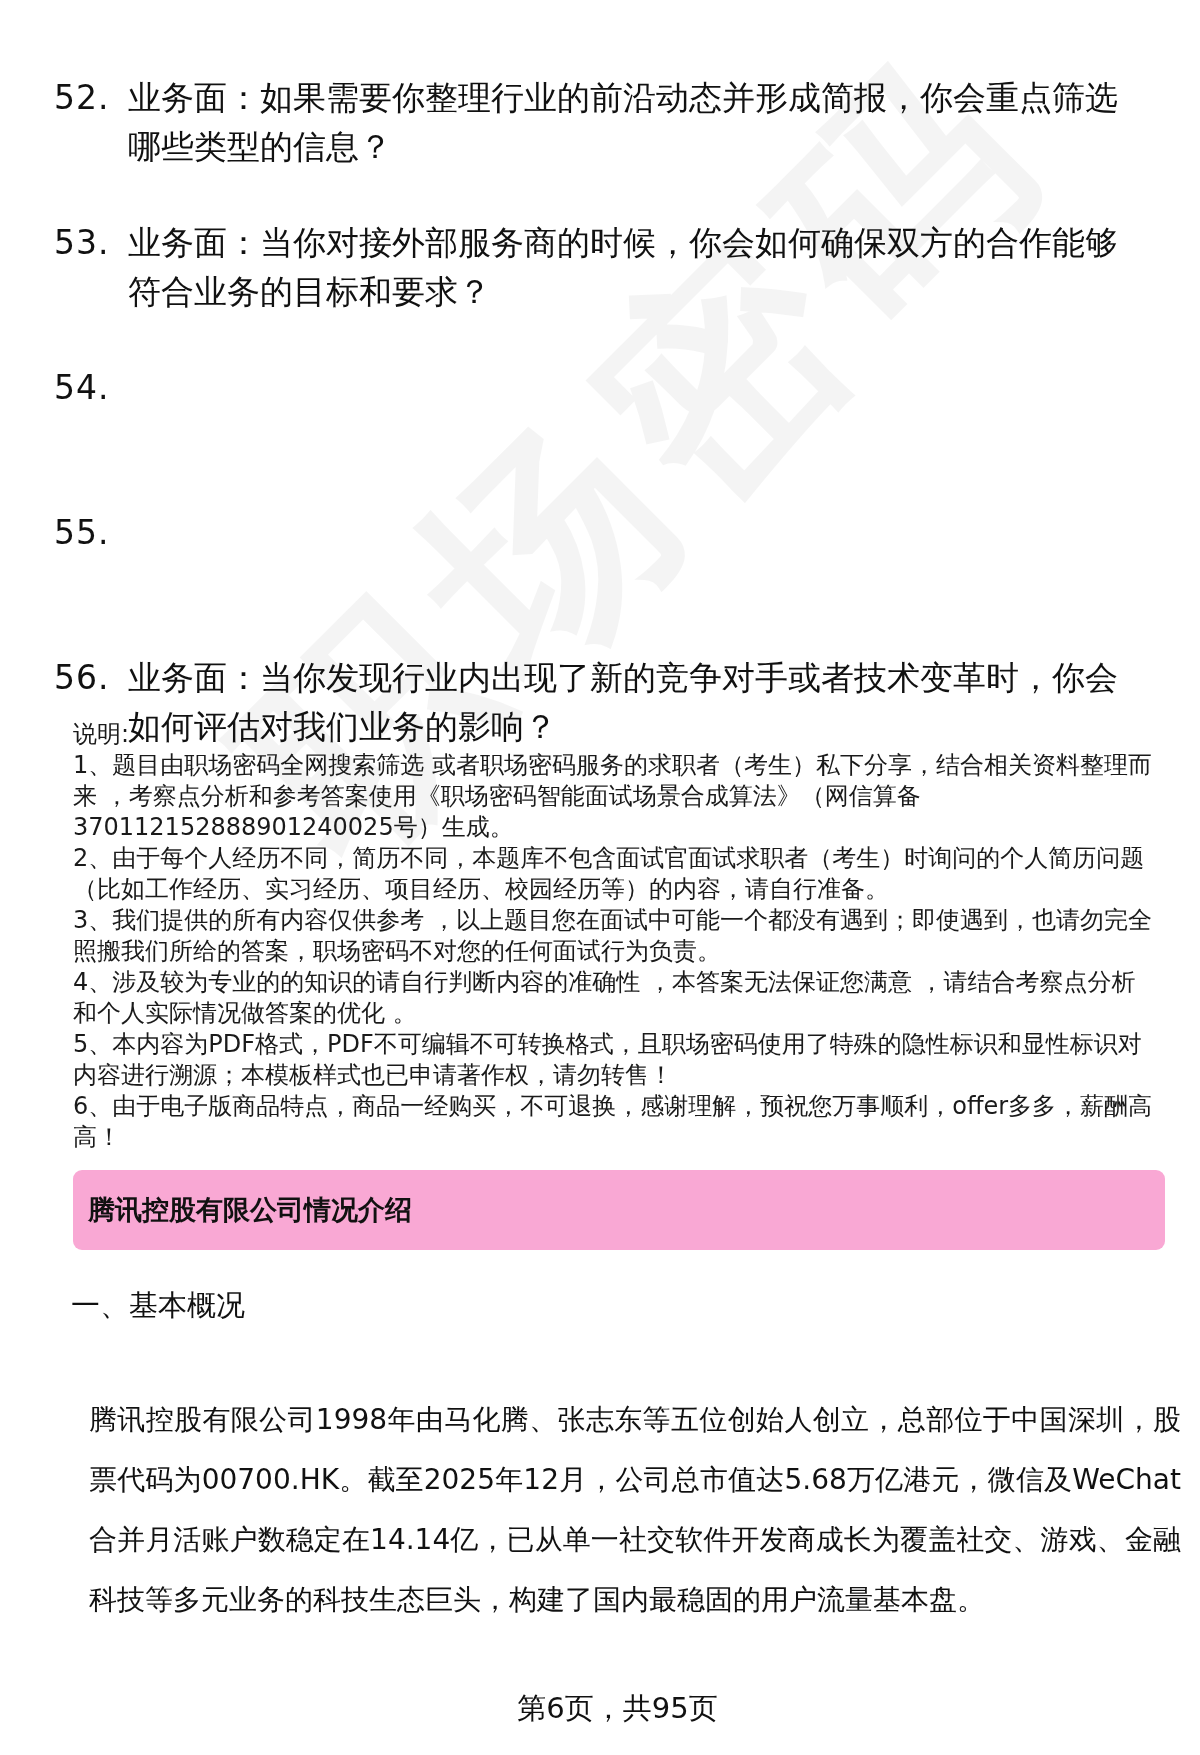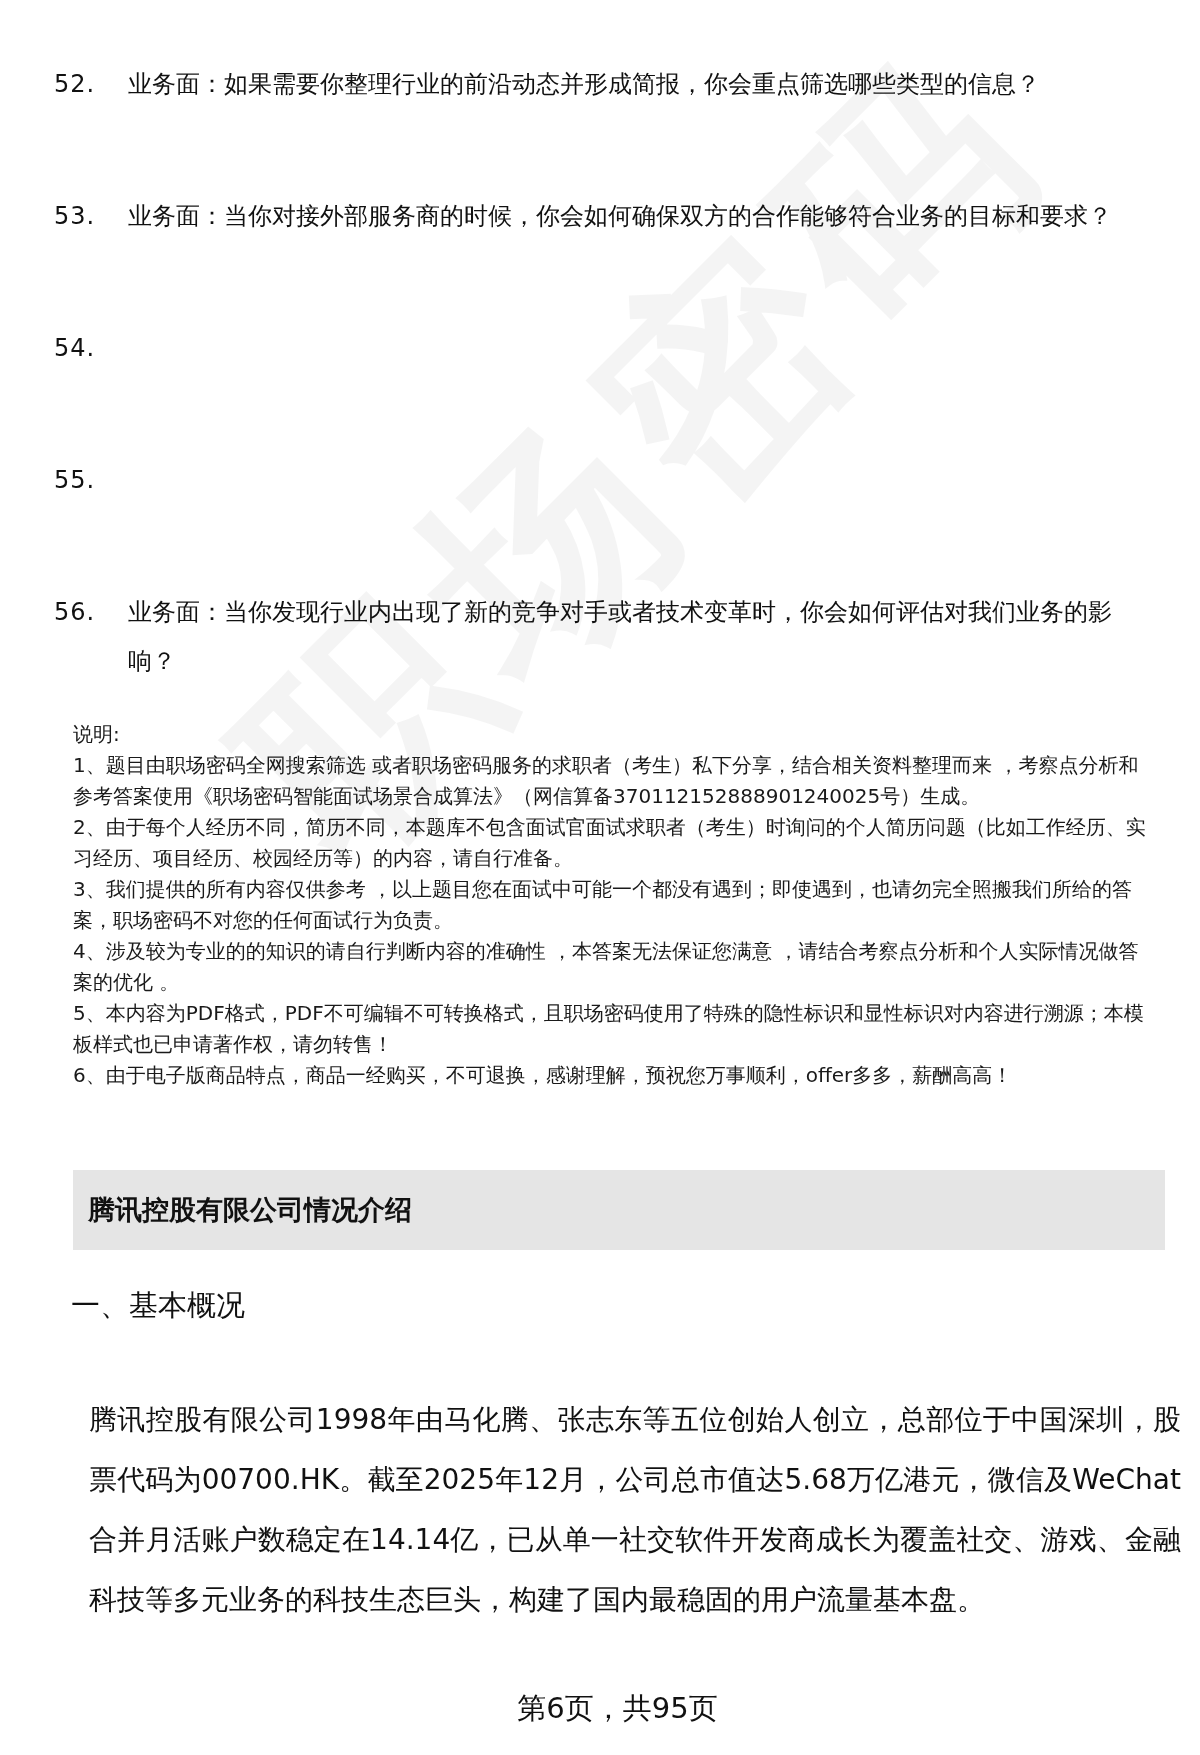--- a/index.html
+++ b/index.html
@@ -33,56 +33,57 @@
   .questions {
     position: absolute;
     left: 0;
     top: 60px;
     width: 1200px;
     z-index: 1;
   }
   .q {
     position: relative;
     height: 132px;
-    font-size: 24px;
+    font-size: 33px;
     line-height: 49px;
+    margin-top: 13px;
   }
   .q-num {
     position: absolute;
     left: 54px;
     top: 0;
     letter-spacing: 1px;
   }
   .q-text {
     position: absolute;
     left: 128px;
     top: 0;
     width: 1020px;
   }
   .notes {
     position: absolute;
     left: 73px;
     top: 719px;
     width: 1085px;
-    font-size: 20px;
+    font-size: 24px;
     line-height: 31px;
     color: #1a1a1a;
     z-index: 1;
   }
   .notes p {
     margin: 0;
   }
   .banner {
     position: absolute;
     left: 73px;
     top: 1170px;
     width: 1092px;
     height: 80px;
-    background: #e5e5e5;
-    border-radius: 0;
+    background: #f9a8d4;
+    border-radius: 9px;
     z-index: 1;
     display: flex;
     align-items: center;
   }
   .banner-title {
     margin-left: 15px;
     font-size: 27px;
     font-weight: bold;
     color: #111;
   }

